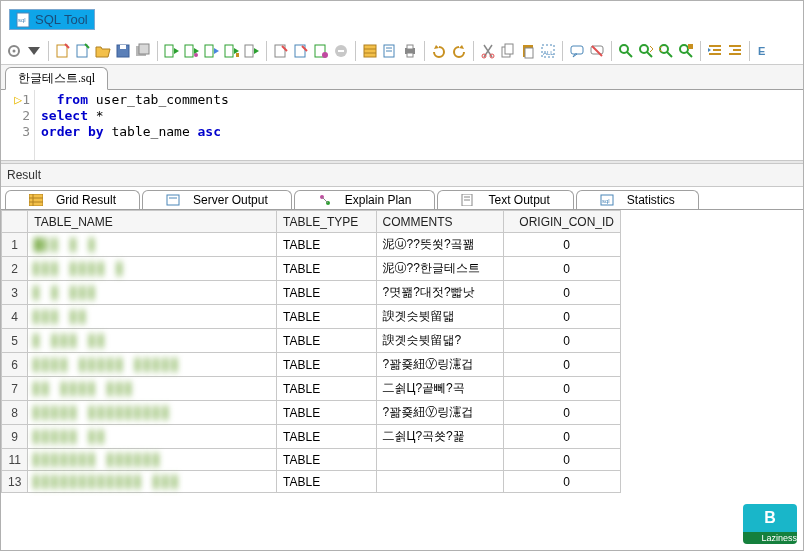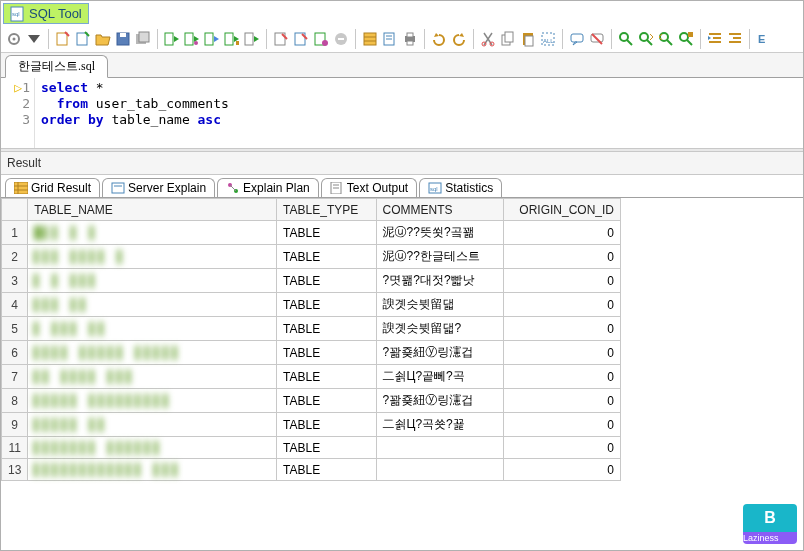--- a/index.html
+++ b/index.html
@@ -1,18 +1,18 @@
 <!DOCTYPE html>
 <html><head>
 <meta charset="utf-8">
 <style>
 * { box-sizing: border-box; margin: 0; padding: 0; }
 body { font-family: "Malgun Gothic", Arial, sans-serif; font-size: 12px; background: #fff; width: 804px; height: 551px; overflow: hidden; border: 1px solid #b0b0b0; position: relative; }
 
-.title-bar { background: #bef264; border: 1px solid #7ba8d0; display: inline-flex; align-items: center; padding: 2px 6px; margin: 2px; }
+.title-bar { background: #0ea5e9; border: 1px solid #7ba8d0; display: inline-flex; align-items: center; padding: 2px 6px; margin: 8px; }
 .title-bar .icon { width: 16px; height: 14px; margin-right: 3px; display: inline-flex; align-items: center; }
 .title-bar .label { color: #1a4d7a; font-size: 13px; }
 
 .toolbar { display: flex; align-items: center; padding: 3px 4px; gap: 2px; border-bottom: 1px solid #ccc; flex-wrap: nowrap; overflow: hidden; }
 .toolbar .sep { width: 1px; height: 20px; background: #c8c8c8; margin: 0 3px; }
 .tbtn { width: 18px; height: 18px; display: inline-flex; align-items: center; justify-content: center; cursor: pointer; }
 .tbtn svg { width: 16px; height: 16px; }
 
 .file-tab-row { background: #f5f5f5; padding: 2px 4px 0 4px; border-bottom: 1px solid #a0a0a0; display: flex; }
 .file-tab { background: #fff; border: 1px solid #a0a0a0; border-bottom: 1px solid #fff; border-radius: 6px 6px 0 0; padding: 2px 12px; font-size: 12px; margin-bottom: -1px; font-family: Liberation Serif, serif; }
@@ -25,37 +25,37 @@
 .code { padding: 2px 6px; }
 .code .line { height: 16px; line-height: 16px; white-space: pre; }
 .kw { color: #0000cc; font-weight: bold; }
 .ident { color: #000; }
 
 .splitter { height: 4px; background: #e8e8e8; border-top: 1px solid #c8c8c8; border-bottom: 1px solid #c8c8c8; cursor: row-resize; }
 
 .result-header { background: #f5f5f5; padding: 4px 6px; font-size: 12px; color: #333; border-bottom: 1px solid #c8c8c8; }
 
 .result-tabs { display: flex; padding: 0 4px; border-bottom: 1px solid #a0a0a0; background: #fff; }
-.result-tab { border: 1px solid #a0a0a0; border-bottom: none; border-radius: 6px 6px 0 0; padding: 2px 8px; margin-right: 2px; display: inline-flex; align-items: center; gap: 3px; font-size: 12px; background: #fff; cursor: pointer; margin-top: 3px; }
+.result-tab { border: 1px solid #a0a0a0; border-bottom: none; border-radius: 6px 6px 0 0; padding: 2px 23px; margin-right: 2px; display: inline-flex; align-items: center; gap: 13px; font-size: 12px; background: #fff; cursor: pointer; margin-top: 3px; }
 .result-tab .icon { width: 14px; height: 12px; display: inline-flex; }
 
 .grid-wrap { overflow: auto; height: 328px; }
 table.grid { border-collapse: collapse; width: 620px; font-size: 12px; }
 table.grid th, table.grid td { border: 1px solid #c8c8c8; padding: 3px 6px; height: 22px; text-align: left; background: #fff; }
 table.grid th { background: #f6f6f6; font-weight: normal; color: #222; }
 table.grid .rownum { width: 24px; text-align: center; background: #f6f6f6; color: #444; }
 table.grid .col-name { width: 255px; }
 table.grid .col-type { width: 100px; }
 table.grid .col-comm { width: 130px; }
-table.grid .col-origin { width: 110px; text-align: right; padding-left: 15px; }
+table.grid .col-origin { width: 110px; text-align: center; padding-left: 15px; }
 .obf { filter: blur(3px); font-family: monospace; letter-spacing: 2px; color: #7a4; }
 
 .watermark { position: absolute; right: 6px; bottom: 6px; width: 54px; height: 40px; }
 .watermark .box { width: 54px; height: 28px; background: #19b6c9; border-radius: 4px 4px 0 0; display: flex; align-items: center; justify-content: center; color: #fff; font-weight: bold; font-size: 16px; }
-.watermark .lab { background: #8b5cf6; color: #fff; font-size: 9px; text-align: left; padding: 1px 0; border-radius: 0 0 4px 4px; }
+.watermark .lab { background: #15803d; color: #fff; font-size: 9px; text-align: right; padding: 1px 0; border-radius: 0 0 4px 4px; }
 </style>
 </head>
 <body>
 
 
 
 
 <div class="title-bar">
   <span class="icon">
     <svg viewBox="0 0 16 16">
@@ -299,22 +299,22 @@
 </div>
 
 
 <div class="editor">
   <div class="gutter">
     <div class="ln"><span class="marker active"></span><span>1</span></div>
     <div class="ln"><span class="marker"></span><span>2</span></div>
     <div class="ln"><span class="marker"></span><span>3</span></div>
   </div>
   <div class="code">
+    <div class="line"><span>  </span><span class="kw">from</span><span class="ident"> user_tab_comments</span></div>
     <div class="line"><span class="kw">select</span><span class="ident"> *</span></div>
-    <div class="line"><span>  </span><span class="kw">from</span><span class="ident"> user_tab_comments</span></div>
     <div class="line"><span class="kw">order by</span><span class="ident"> table_name </span><span class="kw">asc</span></div>
   </div>
 </div>
 
 <div class="splitter"></div>
 
 <div class="result-header">Result</div>
 
 
 <div class="result-tabs">
@@ -329,21 +329,21 @@
       </span>
     <span>Grid Result</span>
   </div>
   <div class="result-tab">
     <span class="icon">
         <svg viewBox="0 0 14 12">
           <rect x="1" y="1" width="12" height="10" fill="#fff" stroke="#4a86b8"></rect>
           <line x1="3" y1="4" x2="11" y2="4" stroke="#4a86b8"></line>
         </svg>
       </span>
-    <span>Server Explain</span>
+    <span>Server Output</span>
   </div>
   <div class="result-tab">
     <span class="icon">
         <svg viewBox="0 0 14 12">
           <circle cx="4" cy="3" r="2" fill="#c04aa0"></circle>
           <circle cx="10" cy="9" r="2" fill="#2ca030"></circle>
           <line x1="4" y1="3" x2="10" y2="9" stroke="#888"></line>
         </svg>
       </span>
     <span>Explain Plan</span>

